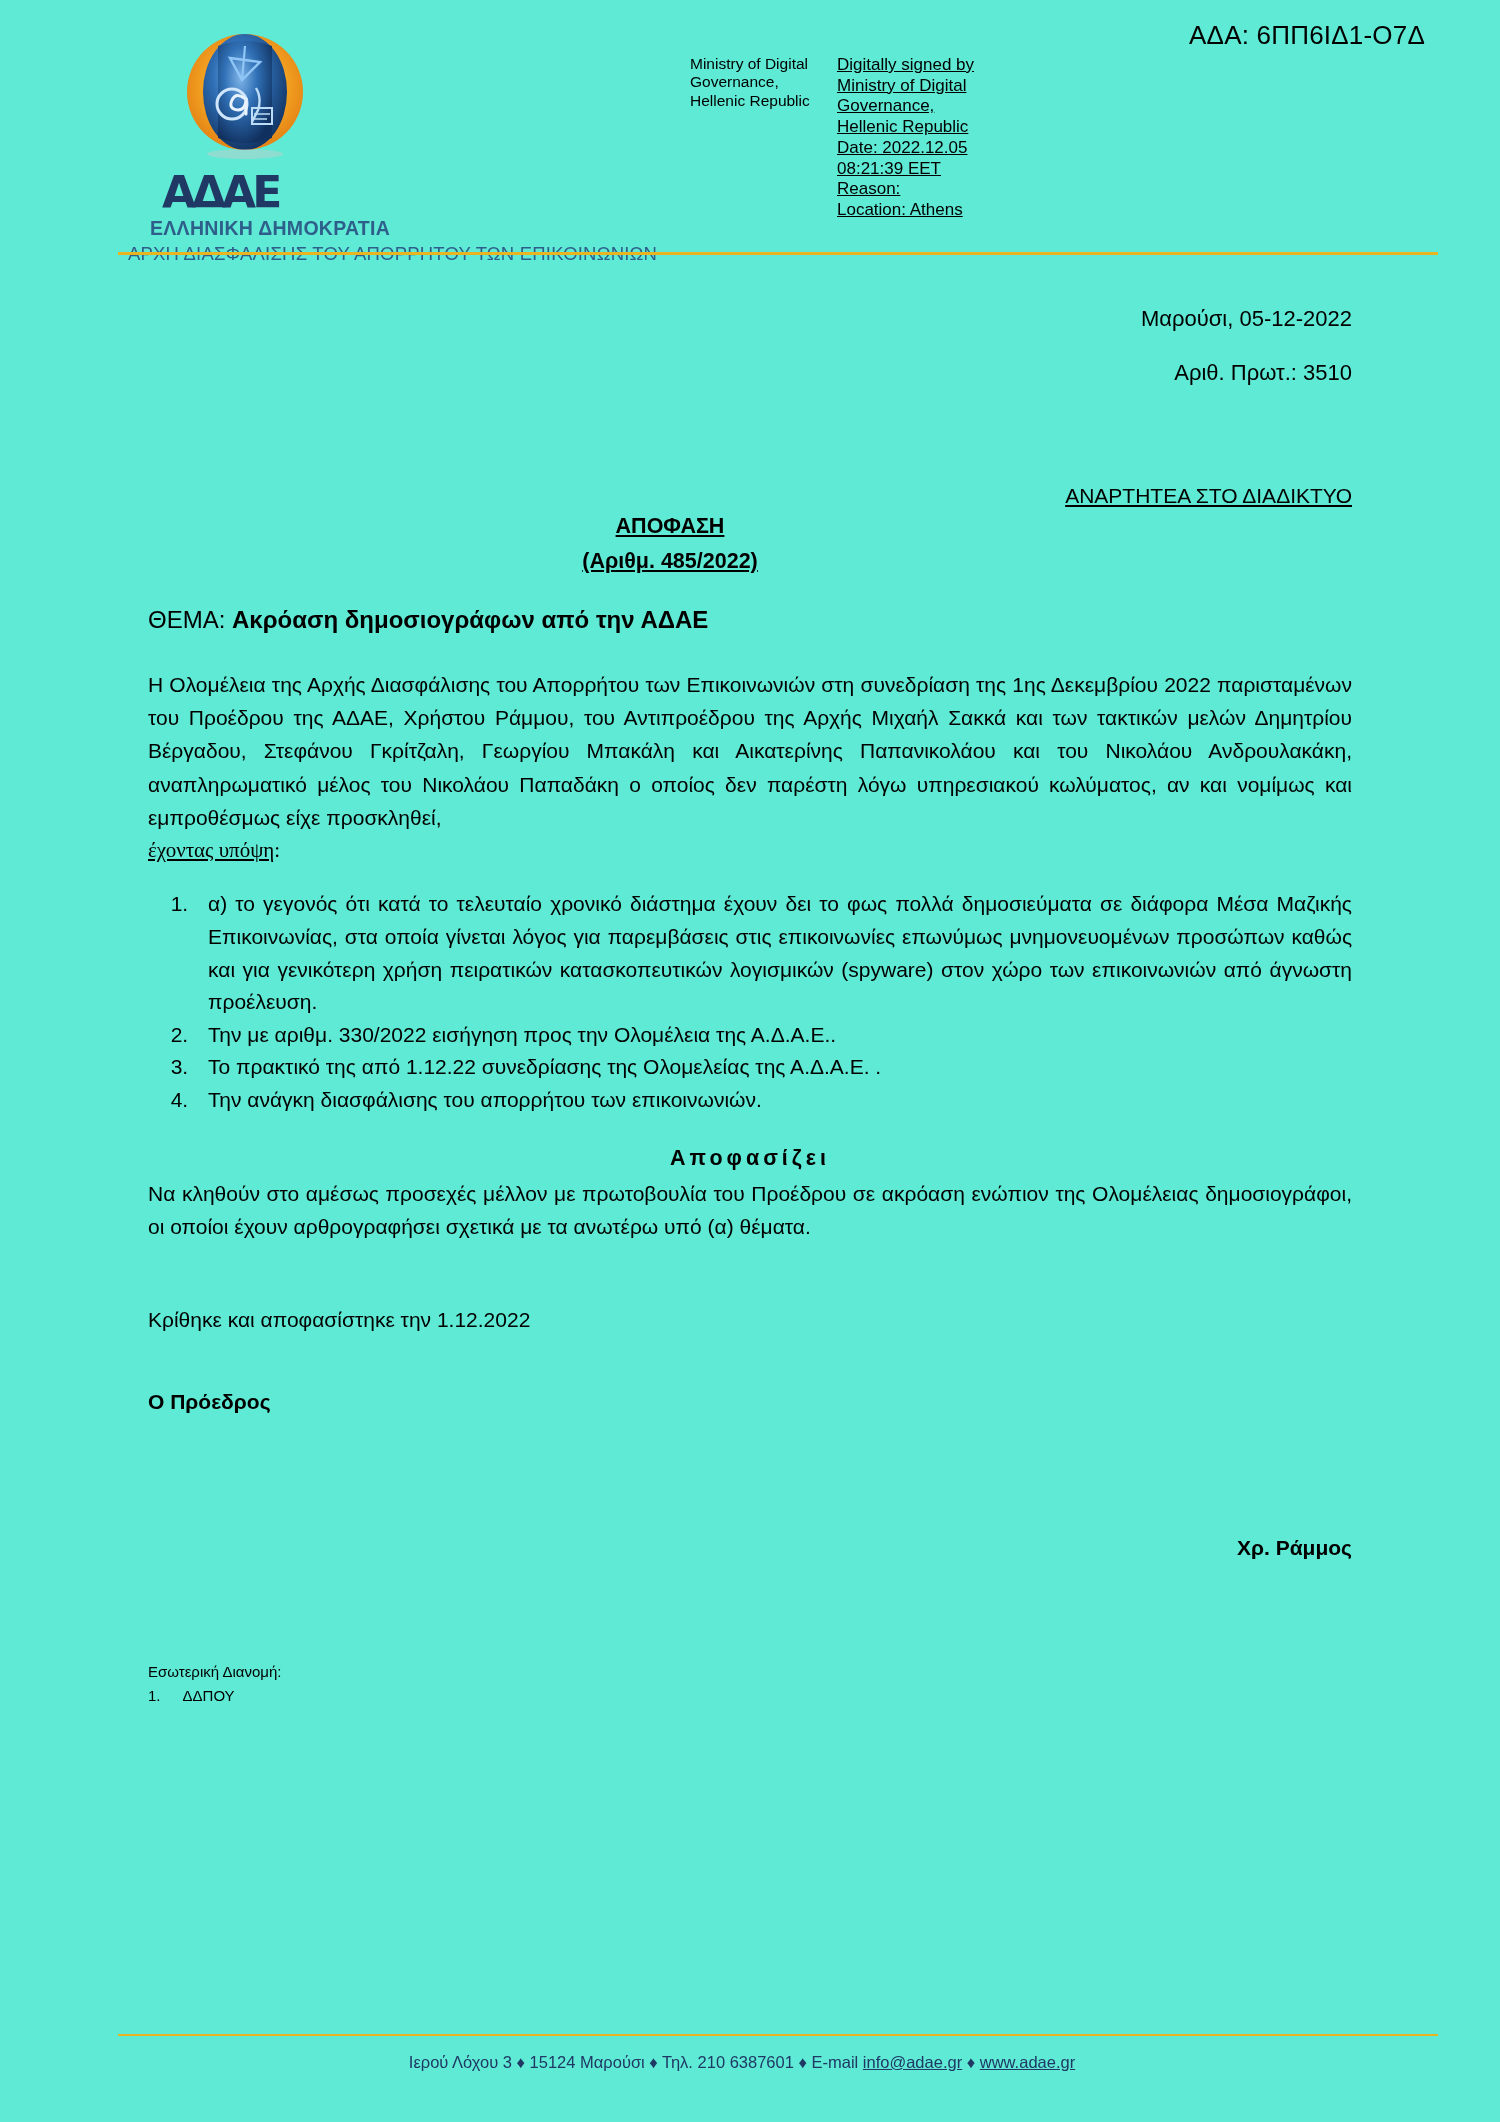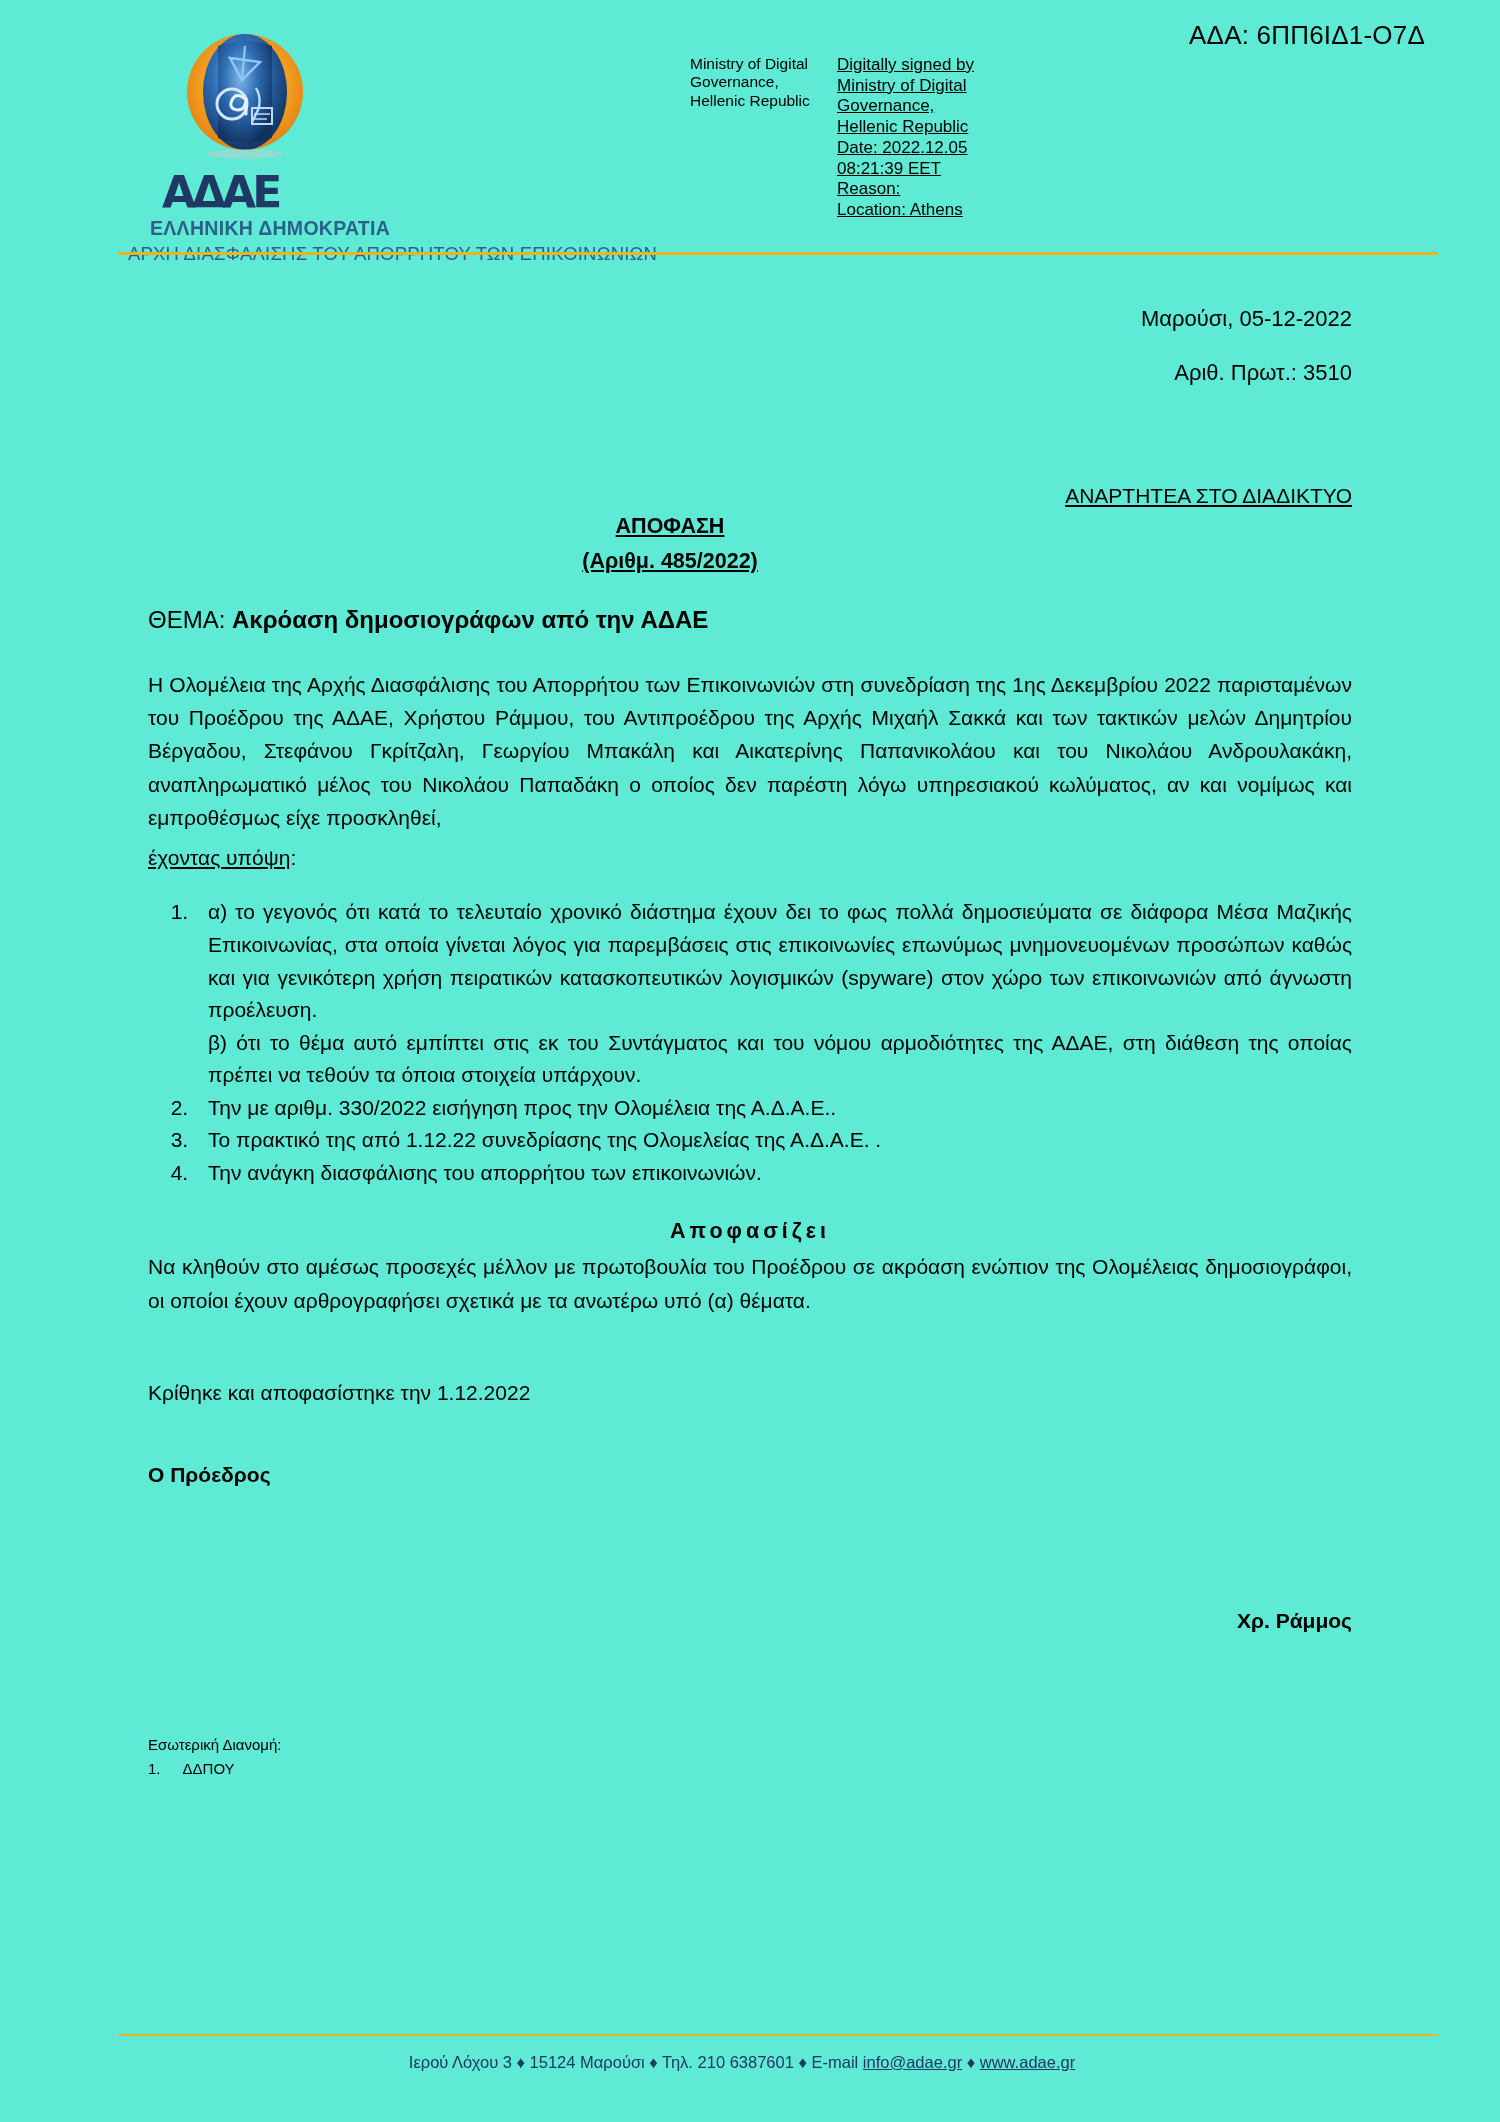--- a/index.html
+++ b/index.html
@@ -181,22 +181,22 @@
   .para {
     margin-top: 34px;
     font-family: "Liberation Sans", sans-serif;
     font-size: 21px;
     line-height: 1.58;
     text-align: justify;
     text-justify: inter-word;
   }
 
   .echontas {
-    margin-top: 8px;
-    font-family: Liberation Sans, sans-serif;
+    margin-top: 0;
+    font-family: Liberation Serif, serif;
     font-size: 21px;
     line-height: 1.55;
   }
   .echontas u { text-decoration: underline; }
 
   ol.reasons {
     margin: 22px 0 0 0;
     padding-left: 46px;
     font-family: "Liberation Sans", sans-serif;
     font-size: 21px;
@@ -369,21 +369,20 @@
 
     <div class="para">Η Ολομέλεια της Αρχής Διασφάλισης του Απορρήτου των Επικοινωνιών στη συνεδρίαση της 1ης Δεκεμβρίου 2022 παρισταμένων του Προέδρου της ΑΔΑΕ, Χρήστου Ράμμου, του Αντιπροέδρου της Αρχής Μιχαήλ Σακκά και των τακτικών μελών Δημητρίου Βέργαδου, Στεφάνου Γκρίτζαλη, Γεωργίου Μπακάλη και Αικατερίνης Παπανικολάου και του Νικολάου Ανδρουλακάκη, αναπληρωματικό μέλος του Νικολάου Παπαδάκη ο οποίος δεν παρέστη λόγω υπηρεσιακού κωλύματος, αν και νομίμως και εμπροθέσμως είχε προσκληθεί,</div>
 
     <div class="echontas">
       <u>έχοντας υπόψη</u><span>:</span>
     </div>
 
     <ol class="reasons">
       <li>
         <p>α) το γεγονός ότι κατά το τελευταίο χρονικό διάστημα έχουν δει το φως πολλά  δημοσιεύματα σε διάφορα Μέσα Μαζικής Επικοινωνίας, στα οποία γίνεται λόγος για παρεμβάσεις στις επικοινωνίες επωνύμως μνημονευομένων προσώπων καθώς και για γενικότερη χρήση πειρατικών κατασκοπευτικών λογισμικών (spyware) στον χώρο των επικοινωνιών από άγνωστη προέλευση.</p>
-        <p class="sub-b">β) ότι το θέμα αυτό εμπίπτει στις εκ του Συντάγματος και του νόμου αρμοδιότητες της ΑΔΑΕ, στη διάθεση της οποίας πρέπει να τεθούν τα όποια στοιχεία υπάρχουν.</p>
       </li>
       <li>
         <p>Την με αριθμ. 330/2022 εισήγηση προς την Ολομέλεια της Α.Δ.Α.Ε..</p>
       </li>
       <li>
         <p>Το πρακτικό της από 1.12.22 συνεδρίασης της Ολομελείας της Α.Δ.Α.Ε. .</p>
       </li>
       <li>
         <p>Την ανάγκη διασφάλισης του απορρήτου των επικοινωνιών.</p>
       </li>

